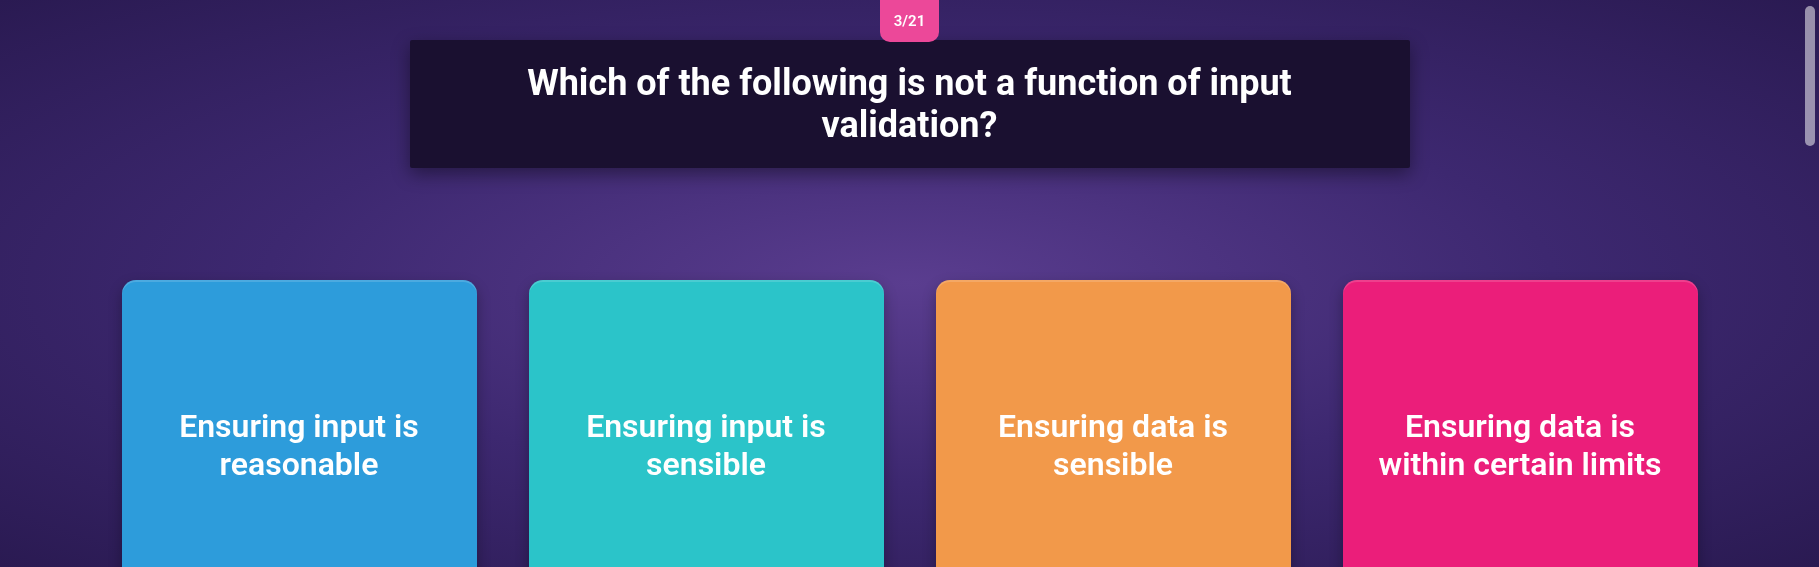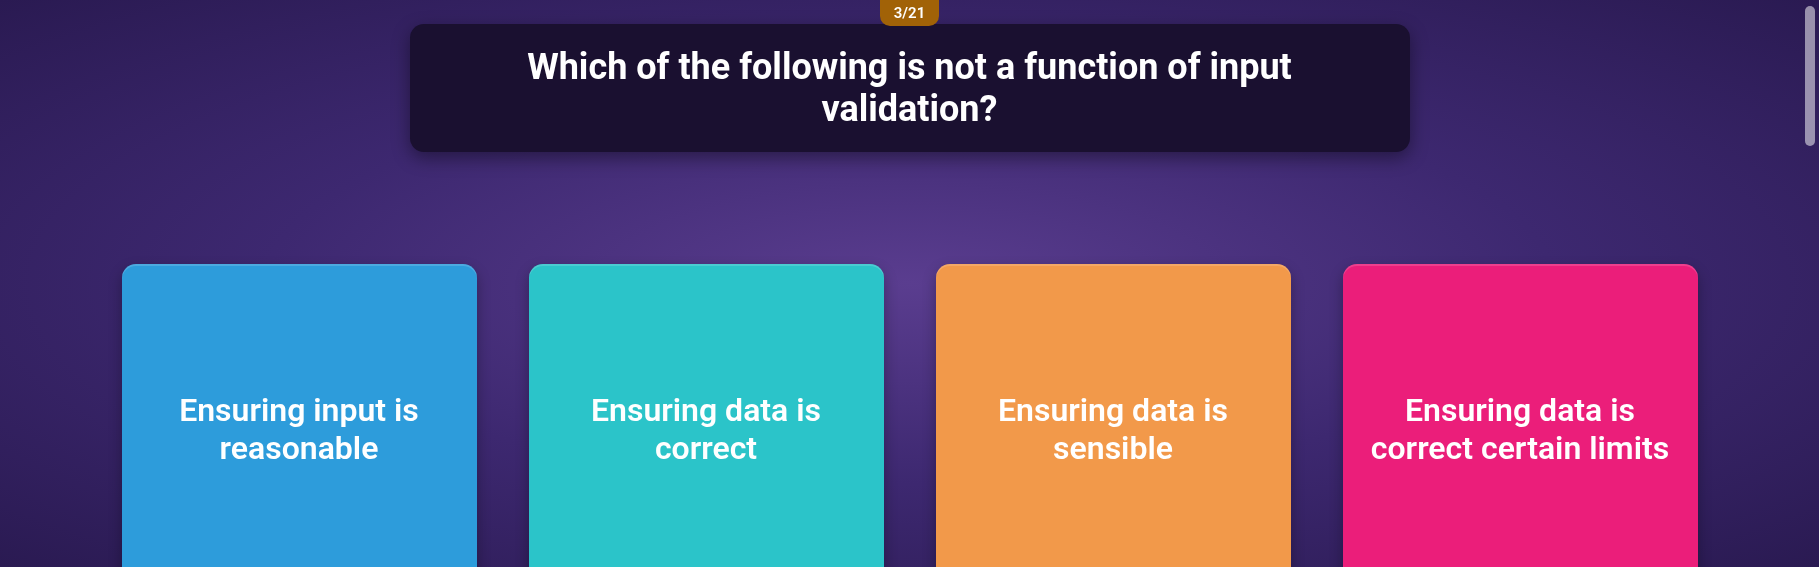--- a/index.html
+++ b/index.html
@@ -16,36 +16,36 @@
       position: relative;
     }
     .container {
       width: 100%;
       height: 100%;
       display: flex;
       flex-direction: column;
       align-items: center;
     }
     .counter-badge {
-      background: #a16207;
+      background: #ec4899;
       color: #ffffff;
       font-size: 15px;
       font-weight: 600;
-      padding: 4px 14px;
+      padding: 12px 14px;
       border-radius: 0 0 10px 10px;
       position: relative;
       z-index: 2;
     }
     .question-box {
       background: #1a1030;
       color: #ffffff;
       font-size: 36px;
       font-weight: 700;
       padding: 22px 50px;
-      border-radius: 14px;
+      border-radius: 2px;
       margin-top: -2px;
       max-width: 1000px;
       text-align: center;
       box-shadow: 0 6px 18px rgba(0,0,0,0.4);
     }
     .answers {
       display: flex;
       gap: 52px;
       margin-top: 112px;
       width: 100%;
@@ -92,26 +92,26 @@
 <body>
 
 <div class="container">
   <div class="counter-badge">3/21</div>
   <div class="question-box">Which of the following is not a function of input validation?</div>
   <div class="answers">
     <div class="answer answer-0">
       <span>Ensuring input is reasonable</span>
     </div>
     <div class="answer answer-1">
-      <span>Ensuring data is correct</span>
+      <span>Ensuring input is sensible</span>
     </div>
     <div class="answer answer-2">
       <span>Ensuring data is sensible</span>
     </div>
     <div class="answer answer-3">
-      <span>Ensuring data is correct certain limits</span>
+      <span>Ensuring data is within certain limits</span>
     </div>
   </div>
 </div>
 
 <div class="scrollbar-track">
   <div class="scrollbar-thumb"></div>
 </div>
 
 </body></html>

